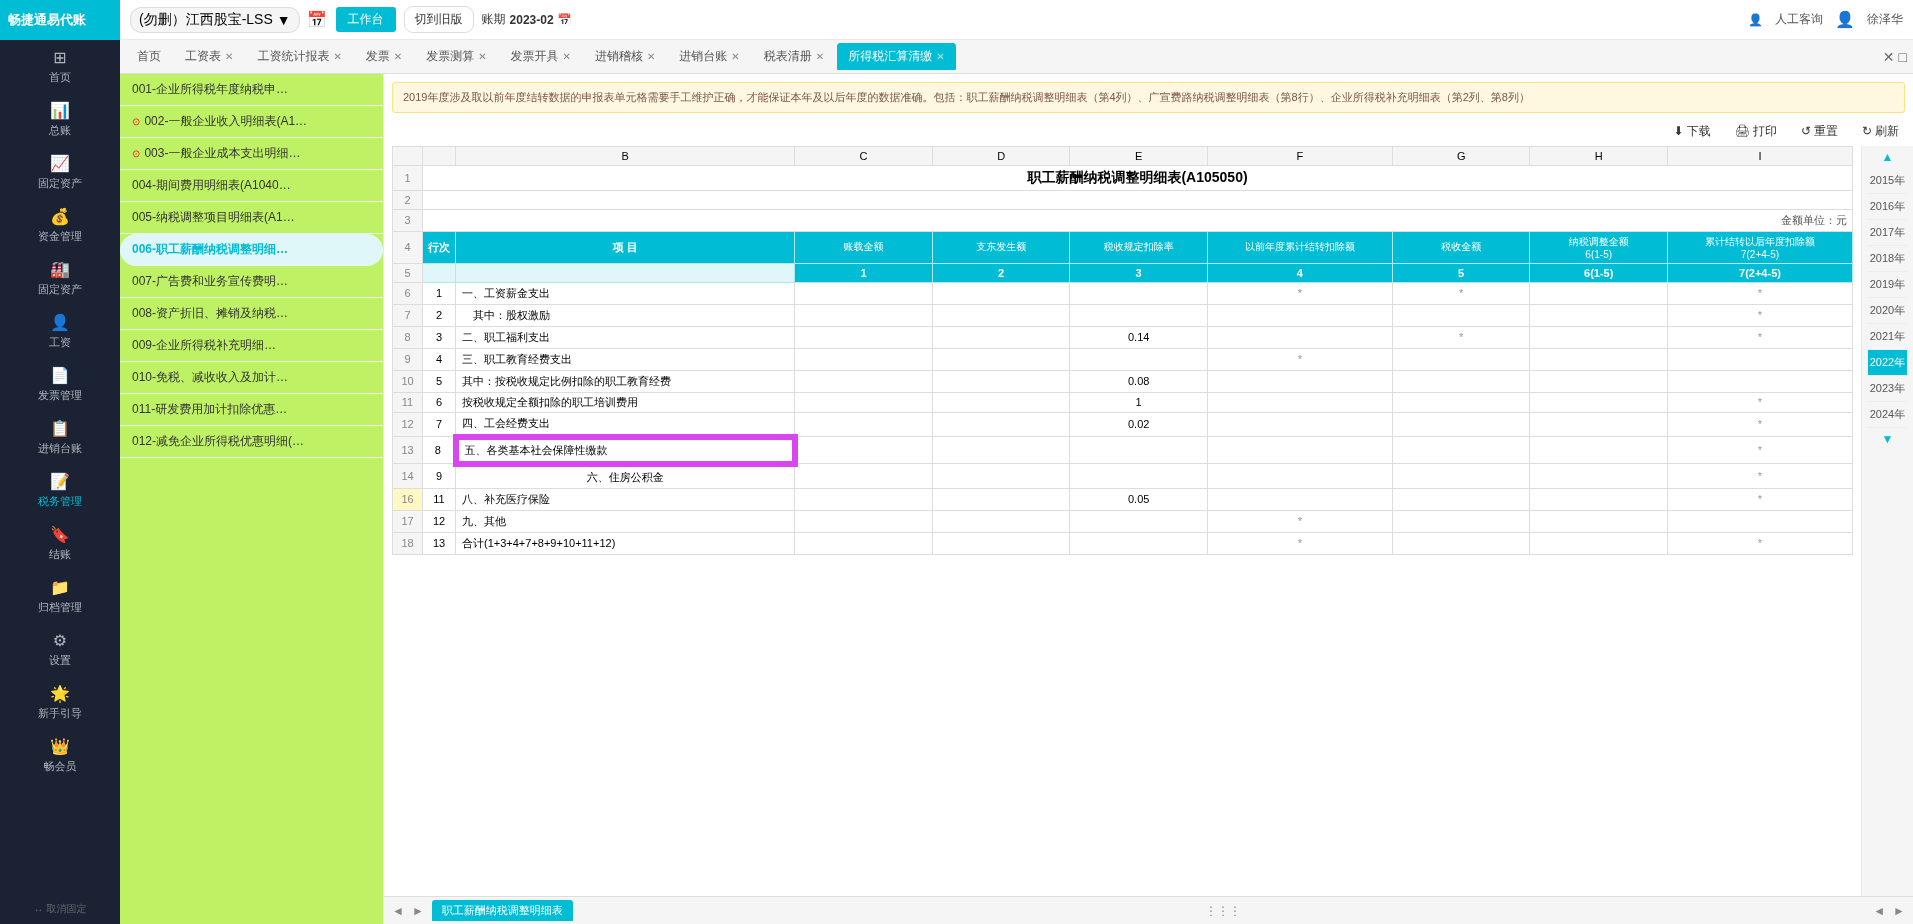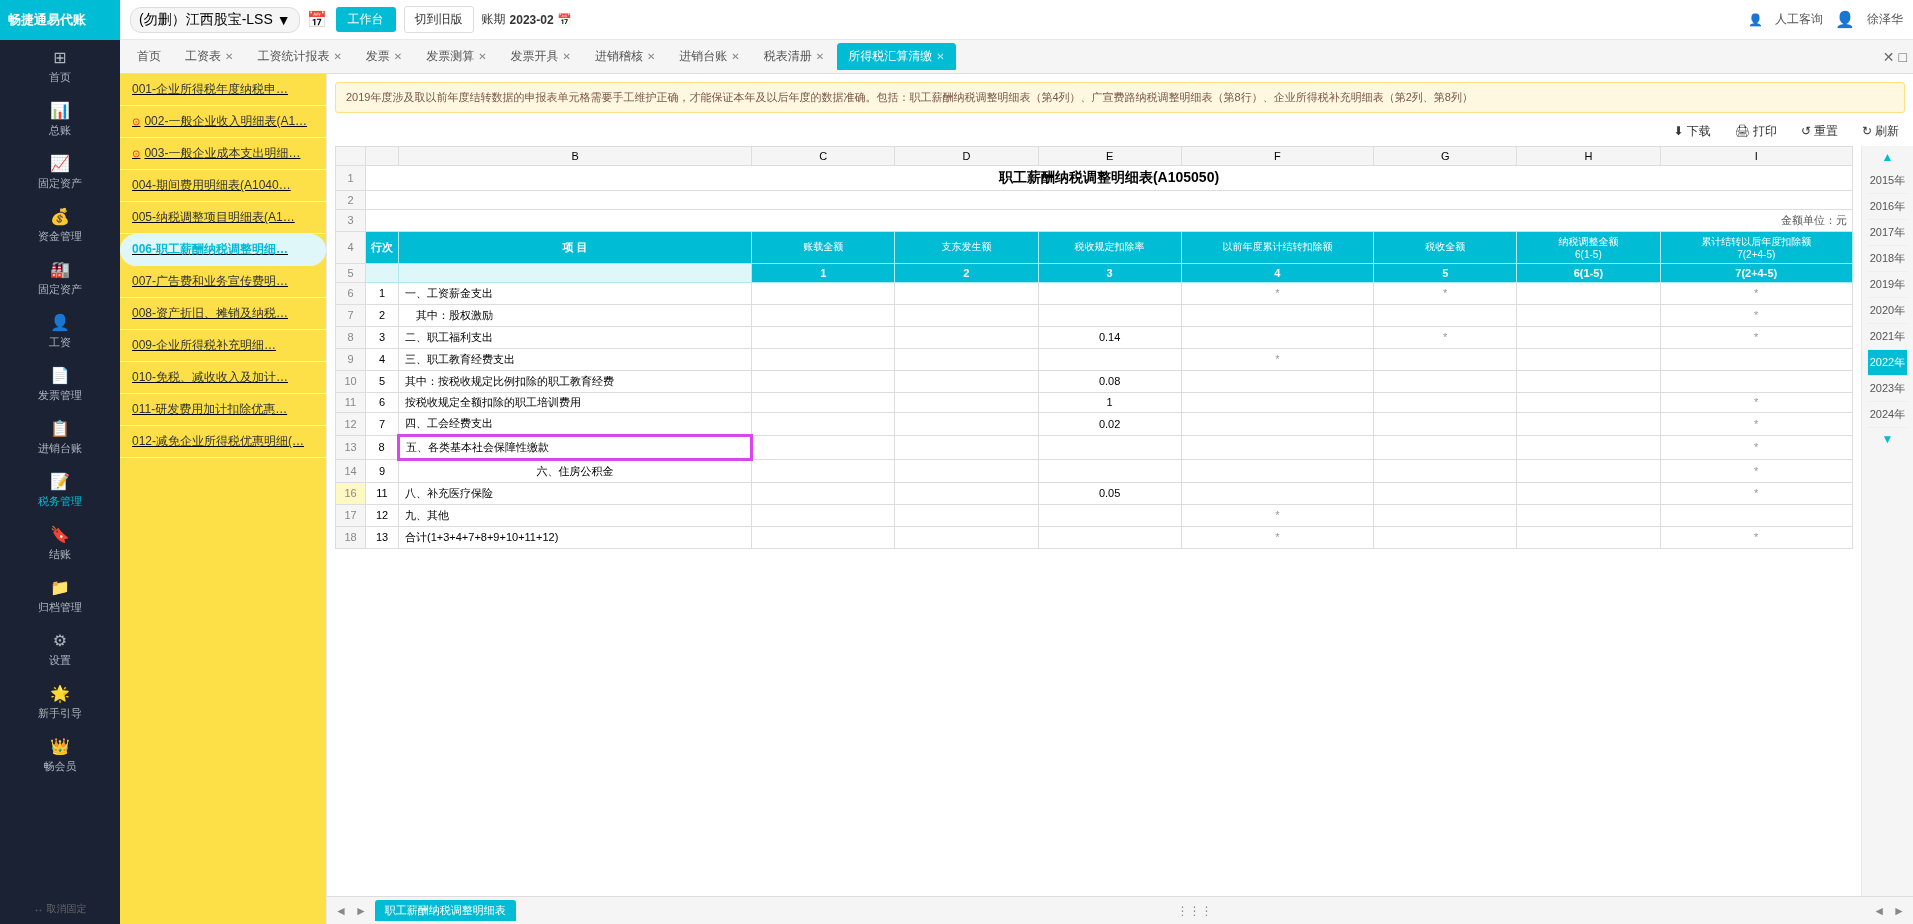--- a/index.html
+++ b/index.html
@@ -83,21 +83,21 @@
       border: none;
       border-radius: 3px;
       padding: 4px 12px;
       cursor: pointer;
       font-size: 12px;
     }
     .topbar-btn-outline {
       background: white;
       color: #333;
       border: 1px solid #ddd;
-      border-radius: 3px;
+      border-radius: 9px;
       padding: 4px 10px;
       cursor: pointer;
       font-size: 12px;
     }
     .topbar-period {
       display: flex;
       align-items: center;
       gap: 4px;
       font-size: 12px;
       color: #333;
@@ -150,26 +150,25 @@
     
     .content {
       flex: 1;
       display: flex;
       overflow: hidden;
       background: #fff;
     }
 
     
     .left-panel {
-      width: 207px;
+      width: 264px;
       border-right: 1px solid #e8e8e8;
       overflow-y: auto;
-      background: #fde047;
+      background: #bef264;
       flex-shrink: 0;
-      text-decoration: underline;
     }
     .panel-item {
       padding: 7px 12px;
       font-size: 12px;
       cursor: pointer;
       color: #333;
       border-bottom: 1px solid #f0f0f0;
       display: flex;
       align-items: center;
       gap: 4px;
@@ -649,21 +648,21 @@
     <td style="border:1px solid #ddd;text-align:center;color:#999;"></td>
     <td style="border:1px solid #ddd;text-align:center;">0.02</td>
     <td style="border:1px solid #ddd;text-align:center;color:#999;"></td>
     <td style="border:1px solid #ddd;text-align:center;color:#999;"></td>
     <td style="border:1px solid #ddd;text-align:center;color:#999;"></td>
     <td style="border:1px solid #ddd;text-align:center;color:#999;">*</td>
   </tr>
                 <tr>
     <td style="background:#f5f5f5;border:1px solid #ddd;text-align:center;color:#888;">13</td>
     <td style="border:1px solid #ddd;text-align:center;">8</td>
-    <td style="border:3px solid #d946ef;text-align:left;padding:3px 6px;" class="project-col">五、各类基本社会保障性缴款</td>
+    <td style="border:6px solid #d946ef;text-align:left;padding:3px 6px;" class="project-col">五、各类基本社会保障性缴款</td>
     <td style="border:1px solid #ddd;text-align:center;color:#999;"></td>
     <td style="border:1px solid #ddd;text-align:center;color:#999;"></td>
     <td style="border:1px solid #ddd;text-align:center;"></td>
     <td style="border:1px solid #ddd;text-align:center;color:#999;"></td>
     <td style="border:1px solid #ddd;text-align:center;color:#999;"></td>
     <td style="border:1px solid #ddd;text-align:center;color:#999;"></td>
     <td style="border:1px solid #ddd;text-align:center;color:#999;">*</td>
   </tr>
                 <tr>
     <td style="background:#f5f5f5;border:1px solid #ddd;text-align:center;color:#888;">14</td>

